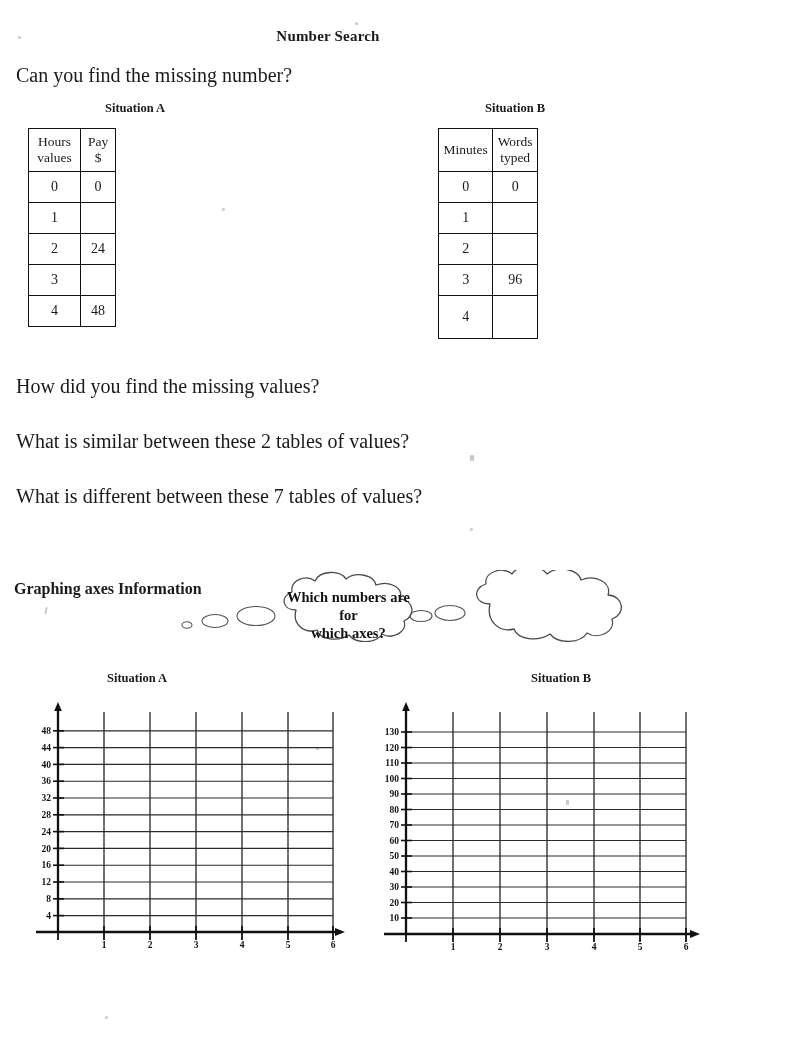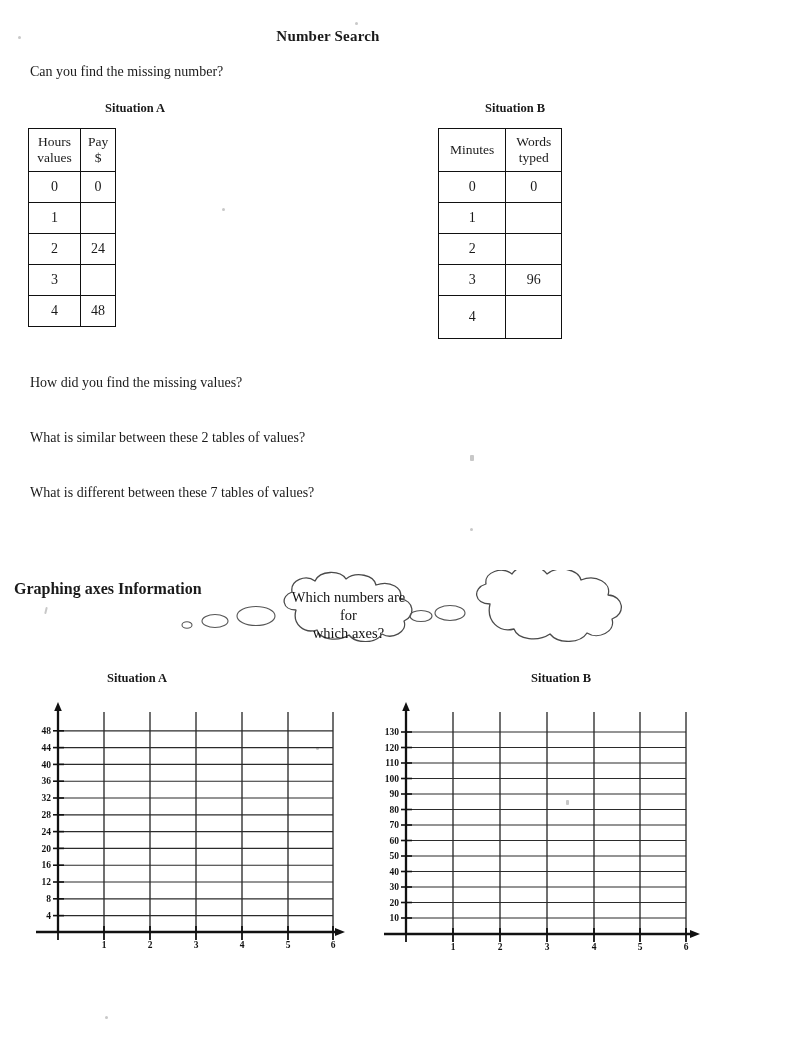--- a/index.html
+++ b/index.html
@@ -26,22 +26,22 @@
     top: 28px;
     left: 0;
     width: 656px;
     text-align: center;
     font-weight: bold;
     font-size: 15px;
     letter-spacing: 0.2px;
   }
   .prompt {
     position: absolute;
-    left: 30px;
-    font-size: 14px;
+    left: 16px;
+    font-size: 20px;
     white-space: nowrap;
   }
   .section-head {
     position: absolute;
     left: 14px;
     font-weight: bold;
     font-size: 16px;
     white-space: nowrap;
   }
   .caption {
@@ -151,21 +151,21 @@
         <td>3</td>
         <td></td>
       </tr>
       <tr>
         <td>4</td>
         <td>48</td>
       </tr>
     </tbody>
   </table>
 
-  <table class="vtable" style="left:438px;top:128px;width:124px;">
+  <table class="vtable" style="left:438px;top:128px;width:100px;">
     <thead>
       <tr>
         <th style="padding-top:12px;padding-bottom:12px;">
           <div class="hl">Minutes</div>
         </th>
         <th>
           <div class="hl">Words</div>
           <div class="hl">typed</div>
         </th>
       </tr>
@@ -193,21 +193,21 @@
       </tr>
     </tbody>
   </table>
 
   <div class="prompt" style="top:375px;">How did you find the missing values?</div>
   <div class="prompt" style="top:430px;">What is similar between these 2 tables of values?</div>
   <div class="prompt" style="top:485px;">What is different between these 7 tables of values?</div>
 
   <div class="section-head" style="top:580px;">Graphing axes Information</div>
 
-  <div class="bubble-wrap" style="left:178px;top:570px;width:540px;height:72px;">
+  <div class="bubble-wrap" style="left:178px;top:570px;width:540px;height:72px;font-weight:bold;">
     <svg width="540" height="72" viewBox="0 0 540 72">
       <g fill="none" stroke="#555" stroke-width="1.1">
 
         <ellipse cx="9" cy="55" rx="5" ry="3.2"></ellipse>
         <ellipse cx="37" cy="51" rx="13" ry="6.5"></ellipse>
         <ellipse cx="78" cy="46" rx="19" ry="9.5"></ellipse>
       </g>
 
       <path d="M118,40
                C104,40 102,26 114,22

